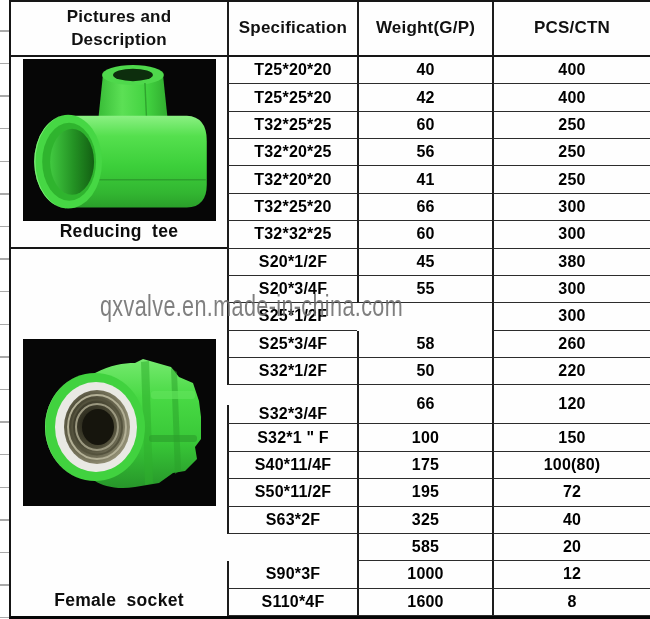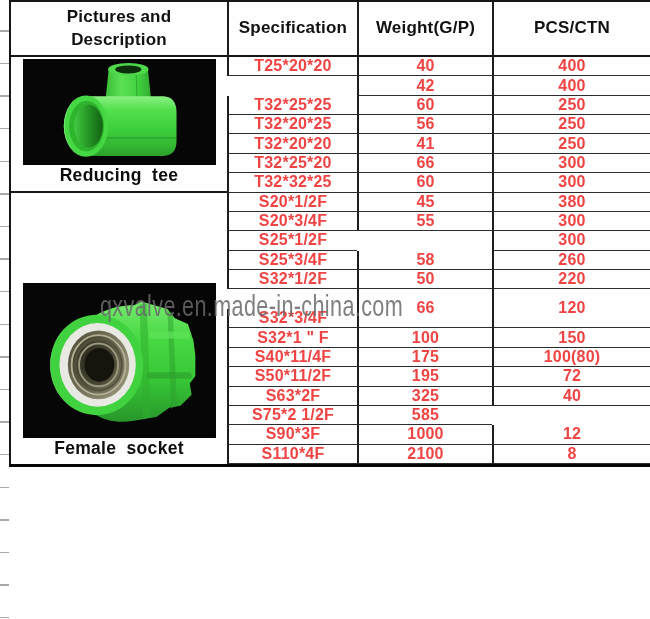--- a/index.html
+++ b/index.html
@@ -12,39 +12,39 @@
     font-family:"Liberation Sans", sans-serif;
   }
   
   .left-strip{
     position:absolute;left:0;top:0;width:9px;height:619px;
     background-image:repeating-linear-gradient(to bottom,
       transparent 0px, transparent 31.2px, #a9a9a9 31.2px, #a9a9a9 32.6px);
     background-position:0 -1px;
   }
   .grid{
-    position:absolute;left:9px;top:0;width:641px;height:467px;
+    position:absolute;left:9px;top:0;width:641px;height:619px;
     display:grid;
     grid-template-columns:216px 130px 135px 1fr;
     grid-template-rows:55px repeat(20, 1fr);
     border-left:2px solid #161616;
     border-top:2px solid #161616;
     border-bottom:3px solid #060606;
     background:#fefefe;
   }
   .th{
     display:flex;align-items:center;justify-content:center;text-align:center;
     font-weight:700;font-size:17px;color:#111;
     border-bottom:2px solid #161616;
     white-space:pre-line;line-height:1.35;
     letter-spacing:0.2px;
   }
   .cell{
     display:flex;align-items:center;justify-content:center;
-    font-weight:700;font-size:16px;color:#ef4444;
+    font-weight:700;font-size:16px;color:#000000;
     border-bottom:1.5px solid #2c2c2c;
     white-space:pre;
     letter-spacing:0.2px;
   }
   .vline{border-left:2px solid #1d1d1d;}
   .pic-cell{
     grid-column:1;
     display:flex;flex-direction:column;align-items:center;
     overflow:hidden;position:relative;
   }
@@ -157,20 +157,21 @@
         <ellipse cx="74" cy="88" rx="25" ry="27.5" fill="none" stroke="#54523d" stroke-width="2"></ellipse>
         <ellipse cx="74" cy="88" rx="21" ry="23" fill="none" stroke="#9b9880" stroke-width="2"></ellipse>
         <ellipse cx="75" cy="88" rx="16" ry="18" fill="#16150d"></ellipse>
       </svg>
       <div class="pic-label">Female  socket</div>
     </div>
 
   <div class="cell vline" style="grid-area: 2 / 2;">T25*20*20</div>
       <div class="cell vline" style="grid-area: 2 / 3;">40</div>
       <div class="cell vline" style="grid-area: 2 / 4;">400</div>
+      <div class="cell vline" style="grid-area: 3 / 2;">T25*25*20</div>
       <div class="cell vline" style="grid-area: 3 / 3;">42</div>
       <div class="cell vline" style="grid-area: 3 / 4;">400</div>
       <div class="cell vline" style="grid-area: 4 / 2;">T32*25*25</div>
       <div class="cell vline" style="grid-area: 4 / 3;">60</div>
       <div class="cell vline" style="grid-area: 4 / 4;">250</div>
       <div class="cell vline" style="grid-area: 5 / 2;">T32*20*25</div>
       <div class="cell vline" style="grid-area: 5 / 3;">56</div>
       <div class="cell vline" style="grid-area: 5 / 4;">250</div>
       <div class="cell vline" style="grid-area: 6 / 2;">T32*20*20</div>
       <div class="cell vline" style="grid-area: 6 / 3;">41</div>
@@ -203,24 +204,24 @@
       <div class="cell vline" style="grid-area: 15 / 4;">150</div>
       <div class="cell vline" style="grid-area: 16 / 2;">S40*11/4F</div>
       <div class="cell vline" style="grid-area: 16 / 3;">175</div>
       <div class="cell vline" style="grid-area: 16 / 4;">100(80)</div>
       <div class="cell vline" style="grid-area: 17 / 2;">S50*11/2F</div>
       <div class="cell vline" style="grid-area: 17 / 3;">195</div>
       <div class="cell vline" style="grid-area: 17 / 4;">72</div>
       <div class="cell vline" style="grid-area: 18 / 2;">S63*2F</div>
       <div class="cell vline" style="grid-area: 18 / 3;">325</div>
       <div class="cell vline" style="grid-area: 18 / 4;">40</div>
-      <div class="cell vline" style="grid-area: 19 / 2;">S75*2 1/2F</div>
       <div class="cell vline" style="grid-area: 19 / 3;">585</div>
+      <div class="cell vline" style="grid-area: 19 / 4;">20</div>
       <div class="cell vline" style="grid-area: 20 / 2;">S90*3F</div>
       <div class="cell vline" style="grid-area: 20 / 3;">1000</div>
       <div class="cell vline" style="grid-area: 20 / 4;">12</div>
       <div class="cell vline" style="grid-area: 21 / 2;">S110*4F</div>
-      <div class="cell vline" style="grid-area: 21 / 3;">2100</div>
+      <div class="cell vline" style="grid-area: 21 / 3;">1600</div>
       <div class="cell vline" style="grid-area: 21 / 4;">8</div>
     </div>
 
   <div class="watermark">qxvalve.en.made-in-china.com</div>
 </div>
 
 </body></html>

